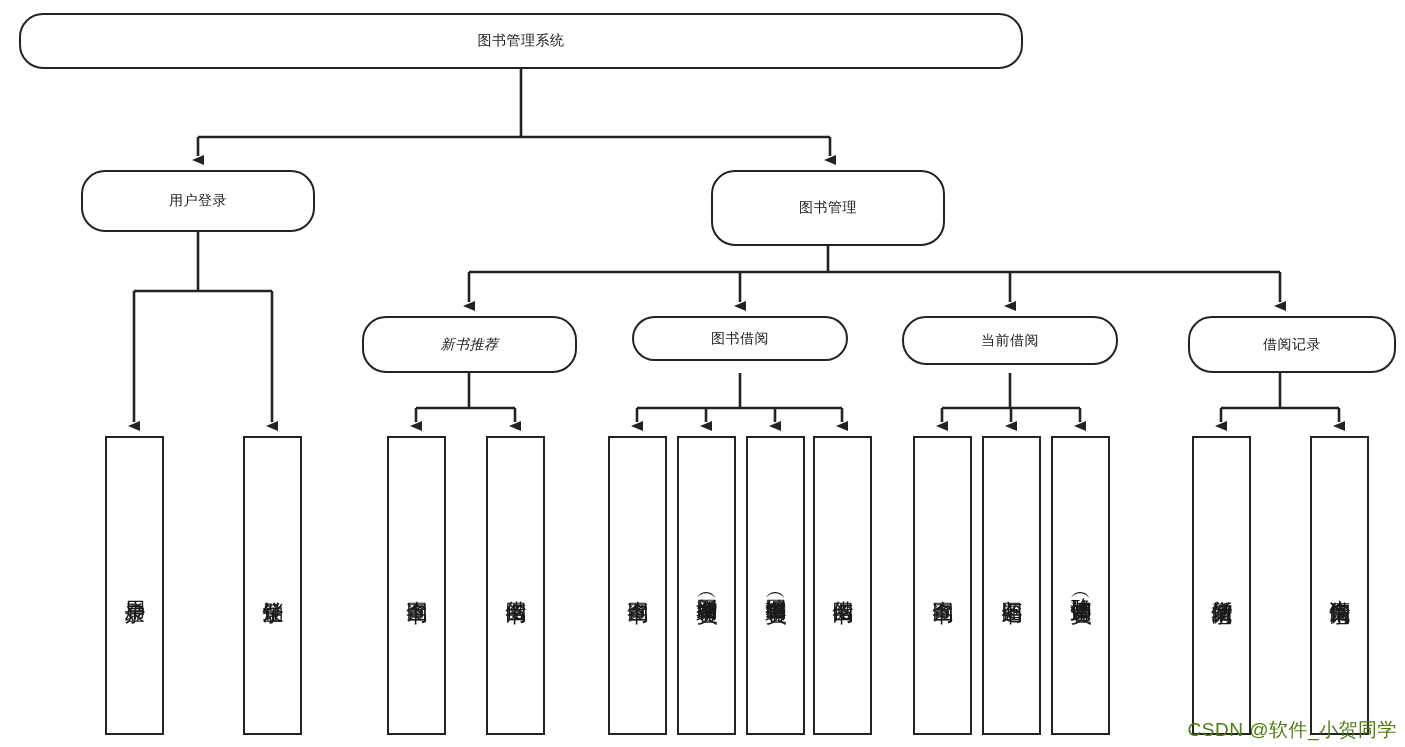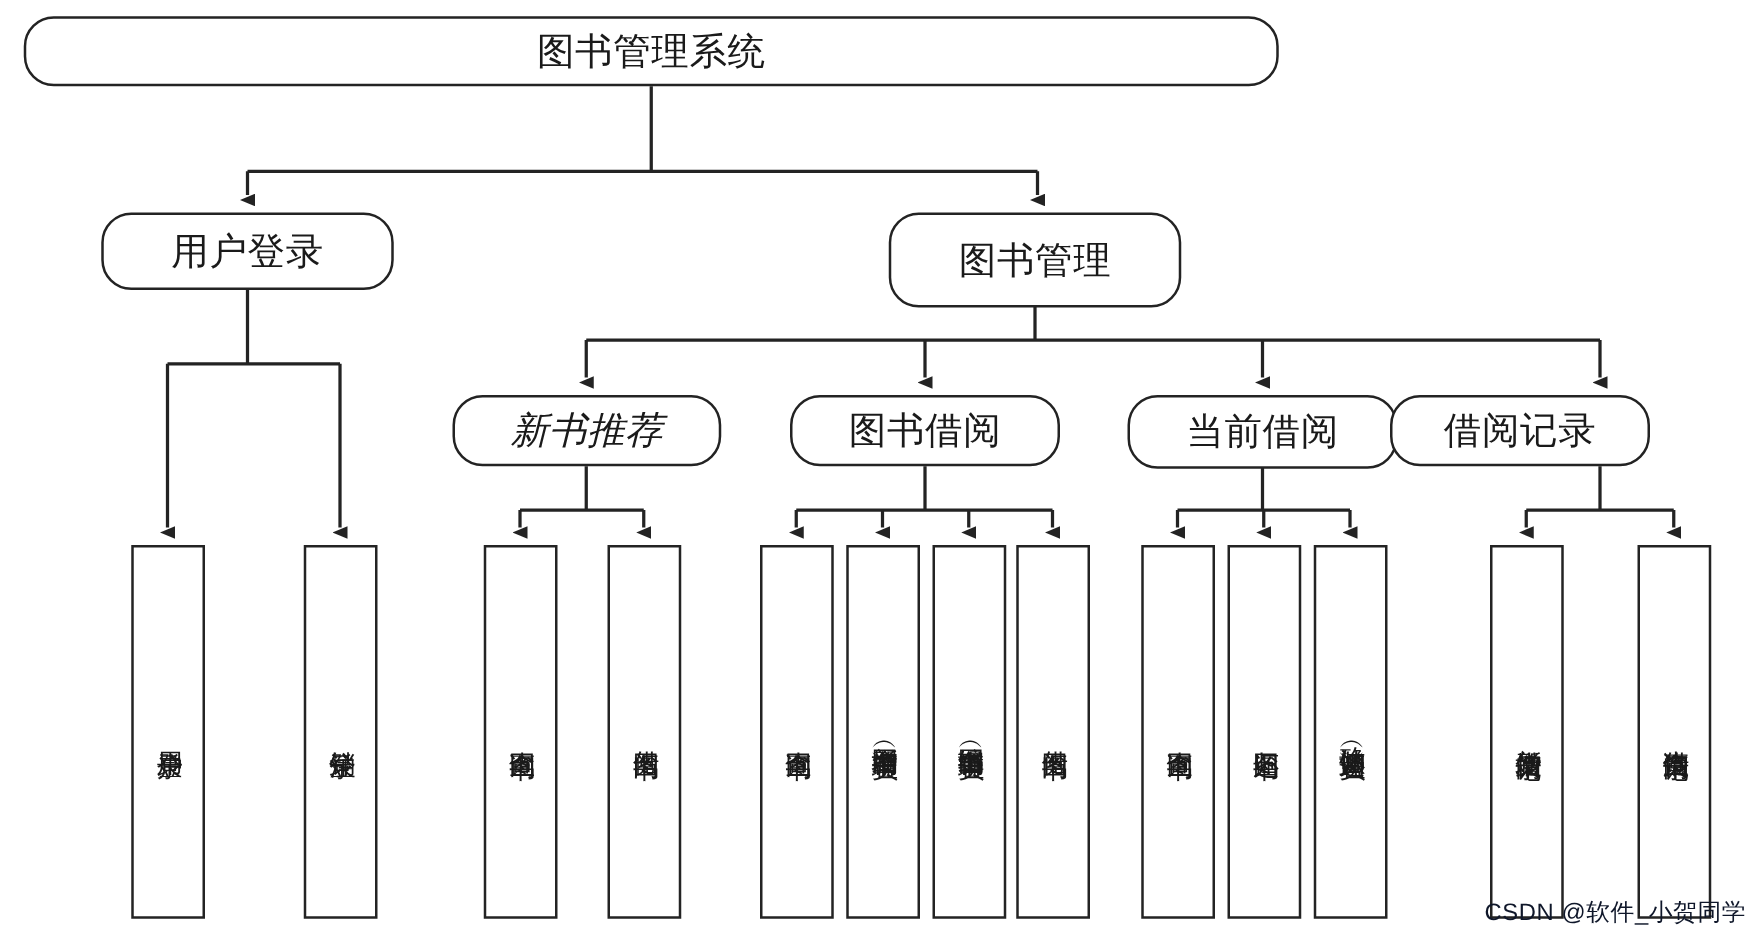--- a/index.html
+++ b/index.html
@@ -31,21 +31,21 @@
     position: absolute;
     box-sizing: border-box;
     background: #ffffff;
     border: 2px solid #232323;
     display: flex;
     align-items: center;
     justify-content: center;
     color: #1a1a1a;
   }
   .node.horiz {
-    font-size: 30px;
+    font-size: 14px;
     letter-spacing: 0.5px;
     border-radius: 24px;
   }
   .node.vert {
     writing-mode: vertical-rl;
     text-orientation: upright;
     font-size: 21px;
     line-height: 1.18;
     letter-spacing: 1px;
     padding: 4px 0;
@@ -55,21 +55,21 @@
     writing-mode: vertical-rl;
     text-orientation: upright;
     display: block;
     white-space: nowrap;
   }
   #watermark {
     position: absolute;
     right: 8px;
     bottom: 4px;
     font-size: 19px;
-    color: #0f172a;
+    color: #4d7c0f;
     white-space: nowrap;
     letter-spacing: 0.5px;
   }
 </style>
 </head>
 <body>
 
 <div id="diagram-root">
 
   <svg class="edges" viewBox="0 0 1405 747">
@@ -129,27 +129,27 @@
   <div class="node horiz" style="left:81px;top:170px;width:234px;height:62px;">
     <span>用户登录</span>
   </div>
   <div class="node horiz" style="left:711px;top:170px;width:234px;height:76px;">
     <span>图书管理</span>
   </div>
 
   <div class="node horiz" style="left:362px;top:316px;width:215px;height:57px;font-style:italic;">
     <span>新书推荐</span>
   </div>
-  <div class="node horiz" style="left:632px;top:316px;width:216px;height:57px;">
+  <div class="node horiz" style="left:632px;top:316px;width:216px;height:45px;">
     <span>图书借阅</span>
   </div>
-  <div class="node horiz" style="left:902px;top:316px;width:216px;height:59px;">
+  <div class="node horiz" style="left:902px;top:316px;width:216px;height:49px;">
     <span>当前借阅</span>
   </div>
-  <div class="node horiz" style="left:1112px;top:316px;width:208px;height:57px;">
+  <div class="node horiz" style="left:1188px;top:316px;width:208px;height:57px;">
     <span>借阅记录</span>
   </div>
 
   <div class="node vert" style="left:105px;top:436px;width:59px;height:299px;">
     <span class="vtext">用户登录</span>
   </div>
   <div class="node vert" style="left:243px;top:436px;width:59px;height:299px;">
     <span class="vtext">注销登录</span>
   </div>
   <div class="node vert" style="left:387px;top:436px;width:59px;height:299px;">

